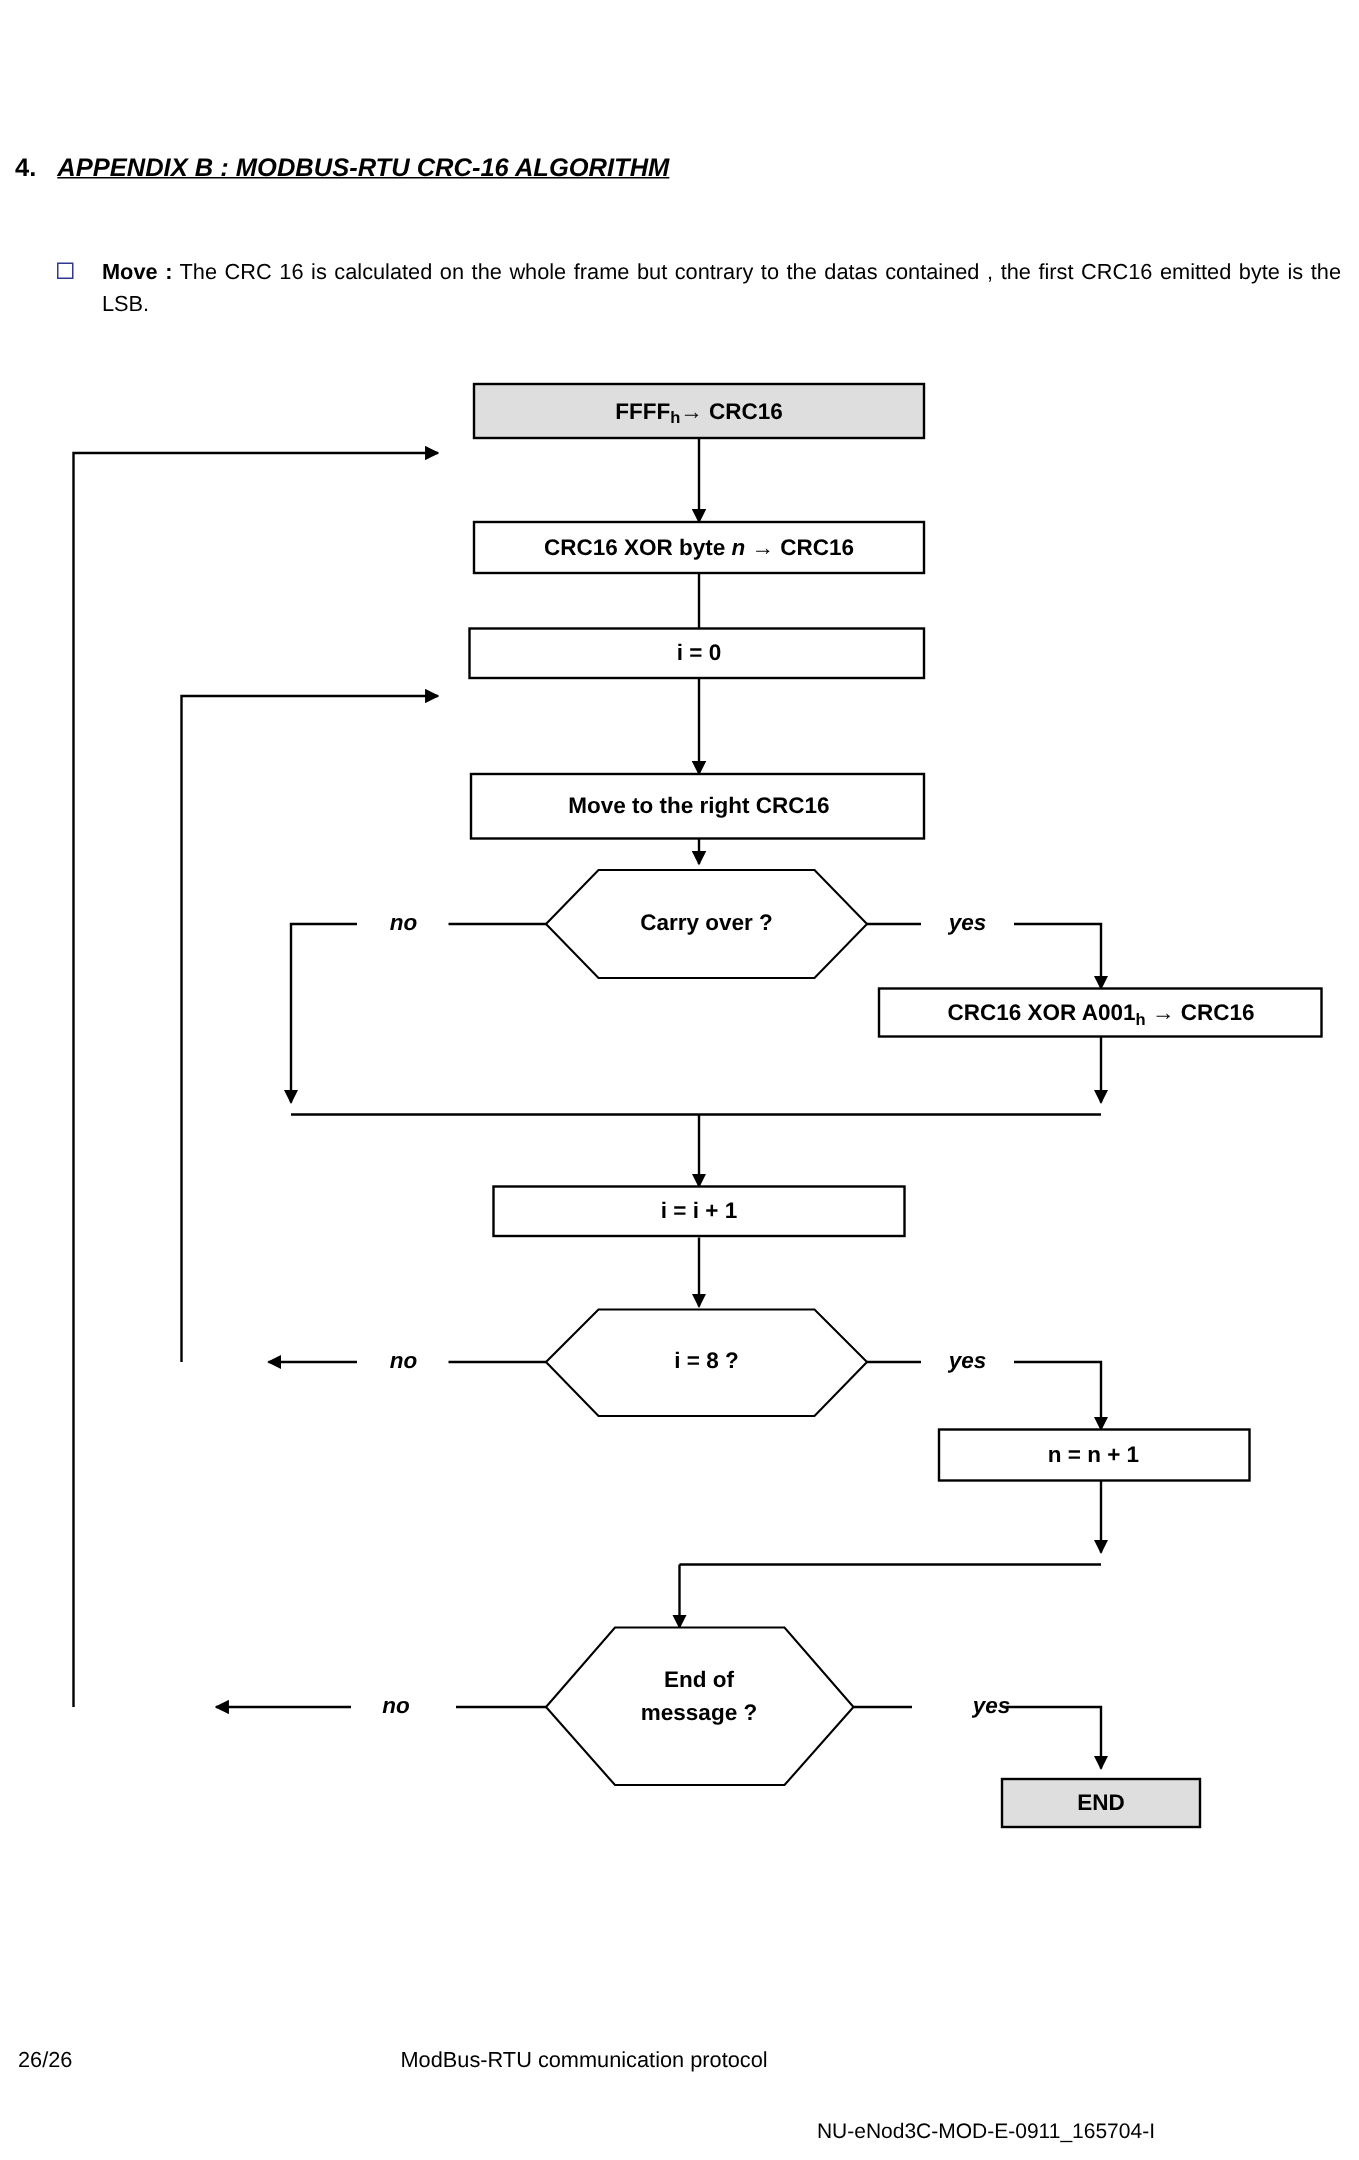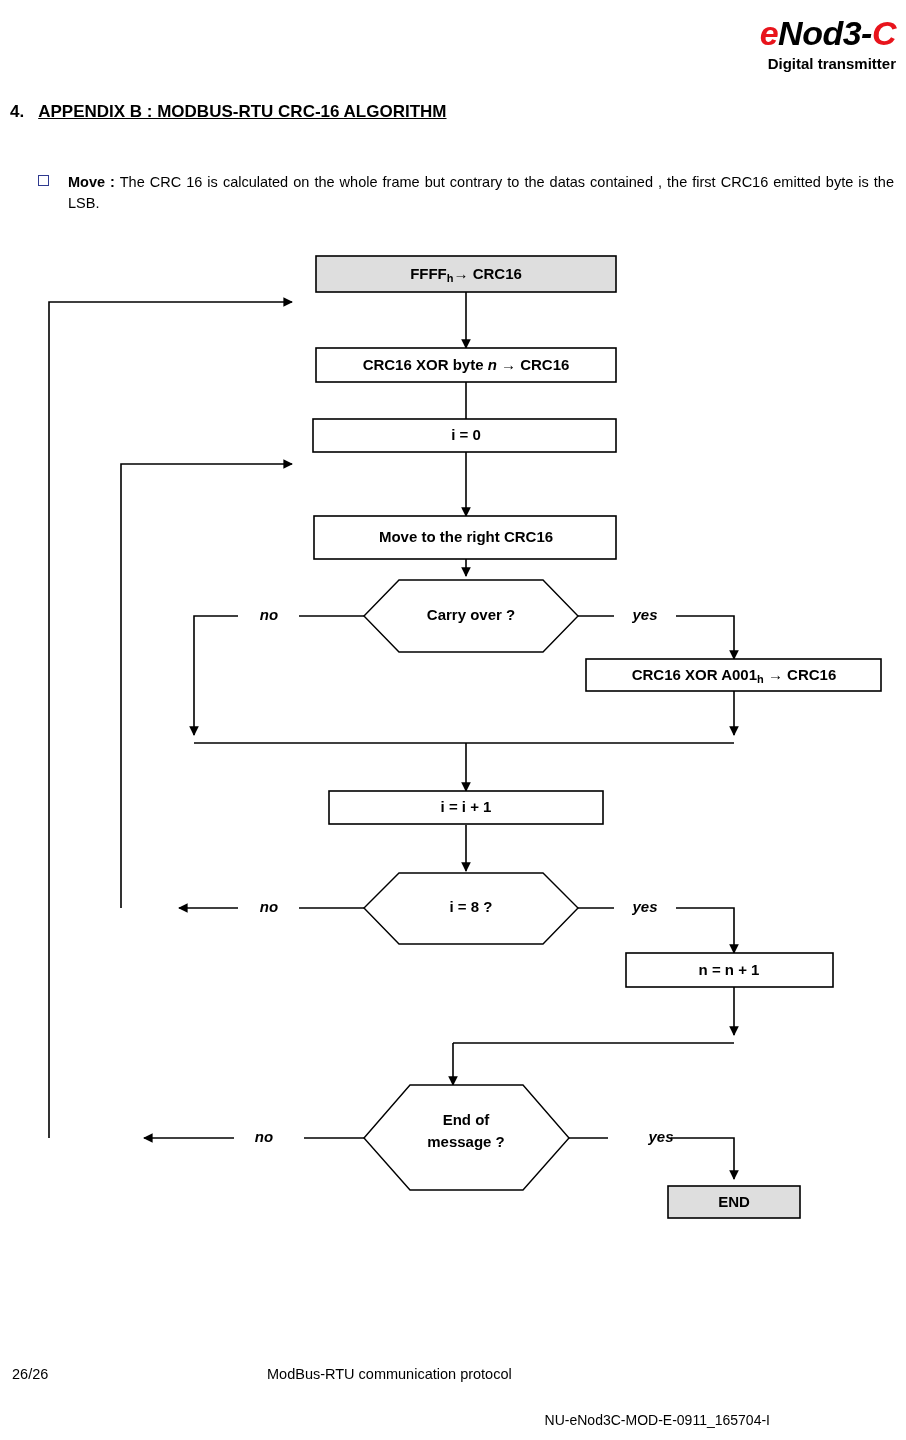--- a/index.html
+++ b/index.html
@@ -27,21 +27,21 @@
     font-size:15px;font-weight:bold;line-height:20px;margin-top:2px;
     color:#000000;white-space:nowrap;
   }
 
   
   #section-heading{
     position:absolute;left:10px;top:101px;
     font-size:17px;font-weight:bold;line-height:22px;white-space:nowrap;
   }
   #section-heading .num{margin-right:14px;}
-  #section-heading .ttl{text-decoration:underline;}
+  #section-heading .ttl{text-decoration:underline;font-style:italic;}
 
   
   #note-block{
     position:absolute;left:38px;top:172px;width:856px;
   }
   .note-bullet{
     position:absolute;left:0px;top:3px;width:11px;height:11px;
     border:1.5px solid #2f3a8f;box-sizing:border-box;
   }
   .note-text{
@@ -76,24 +76,20 @@
   .foot-page{position:absolute;left:12px;top:0;font-size:14.5px;}
   .foot-center{position:absolute;left:232px;top:0;font-size:14.5px;margin-left:35px;}
   .foot-ref{position:absolute;right:14px;top:46px;font-size:14px;}
 </style>
 </head>
 <body>
 
 <div id="page-header">
 
 
-  <div class="product-block">
-    <div class="product-name"><span class="accent">e</span><span>Nod3-</span><span class="accent">C</span></div>
-    <div class="product-sub">Digital transmitter</div>
-  </div>
 
 </div>
 
 <div id="section-heading">
   <span class="num">4.</span><span class="ttl">APPENDIX B : MODBUS-RTU CRC-16 ALGORITHM</span>
 </div>
 
 <div id="note-block">
   <span class="note-bullet"></span>
   <div class="note-text">

